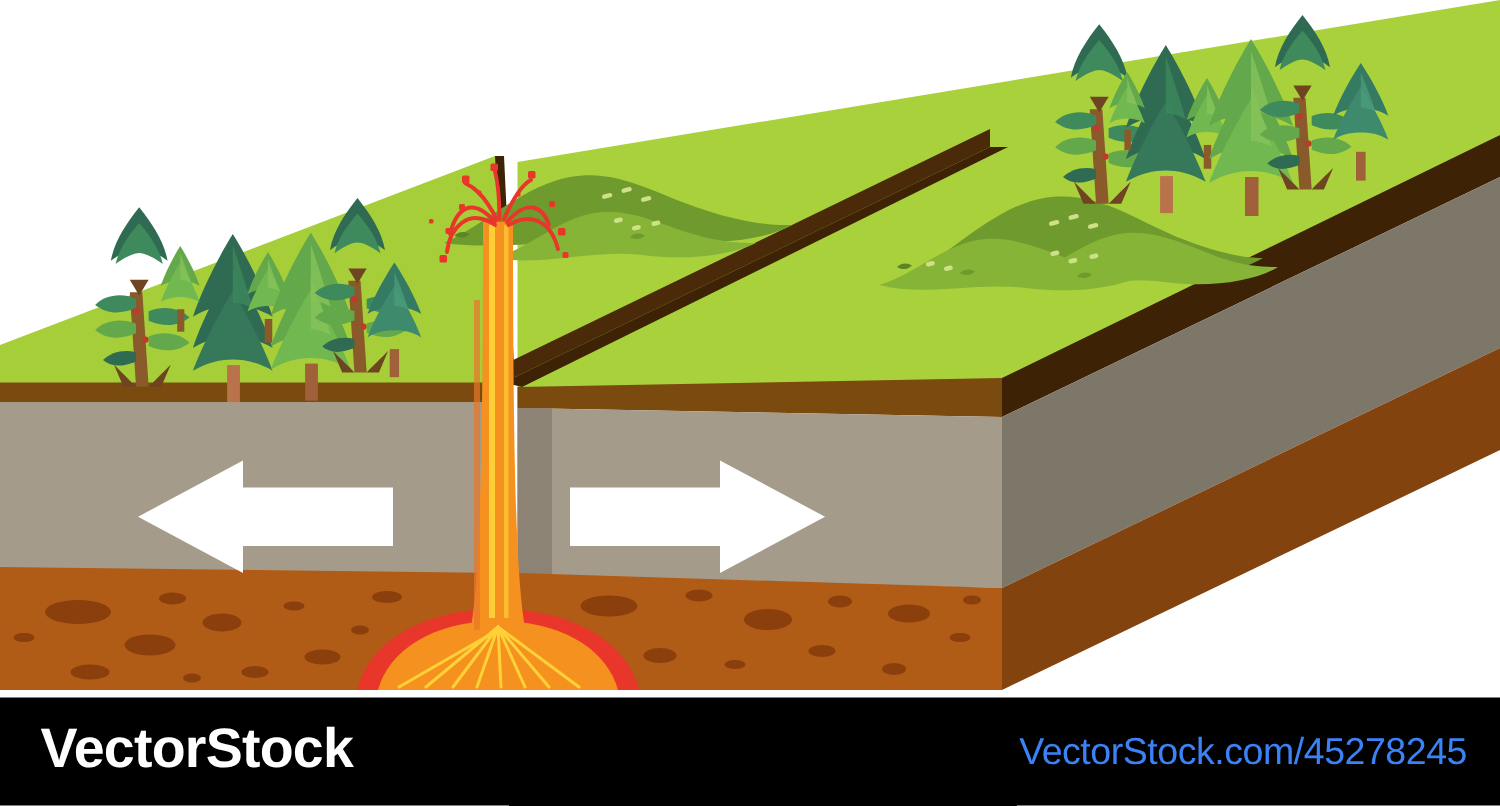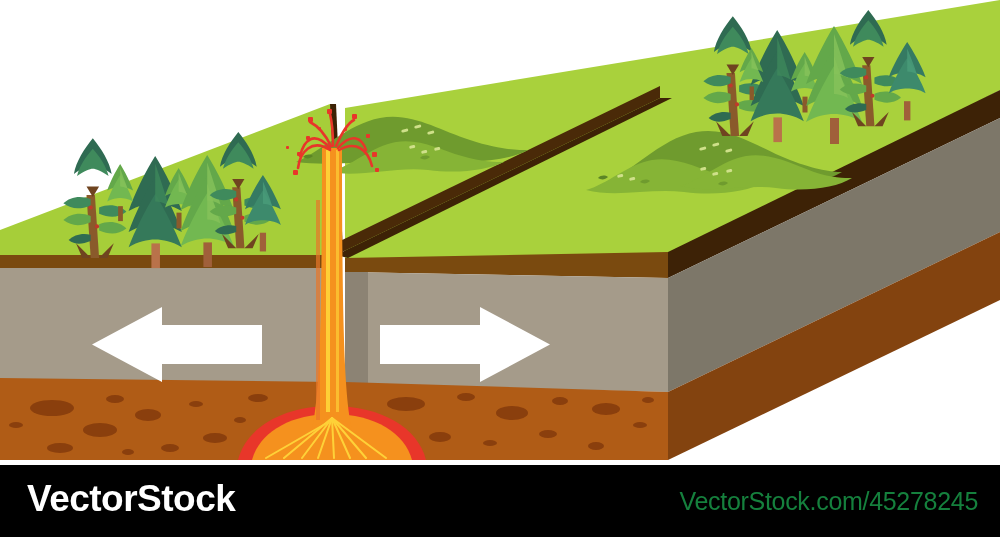--- a/index.html
+++ b/index.html
@@ -8,21 +8,21 @@
   #stage{position:relative;width:820px;height:537px;background:#ffffff;}
   #illustration{position:absolute;left:0;top:0;width:1000px;height:465px;}
   #illustration svg{display:block;width:1000px;height:465px;}
 
   
   #footer{position:absolute;left:0;top:465px;width:1000px;height:72px;
           background:#000000;}
   #brand-logo{position:absolute;left:27px;top:13px;color:#ffffff;
               font-size:37px;font-weight:bold;letter-spacing:-0.5px;
               font-family:"Liberation Sans","DejaVu Sans",sans-serif;}
-  #brand-url{position:absolute;right:22px;top:22px;color:#15803d;
+  #brand-url{position:absolute;right:22px;top:22px;color:#3b82f6;
              font-size:25px;letter-spacing:-0.3px;
              font-family:"Liberation Sans","DejaVu Sans",sans-serif;}
 </style>
 </head>
 <body>
 
 <div id="stage">
 
   <div id="illustration">
     <svg viewBox="0 0 1000 465" xmlns="http://www.w3.org/2000/svg">

